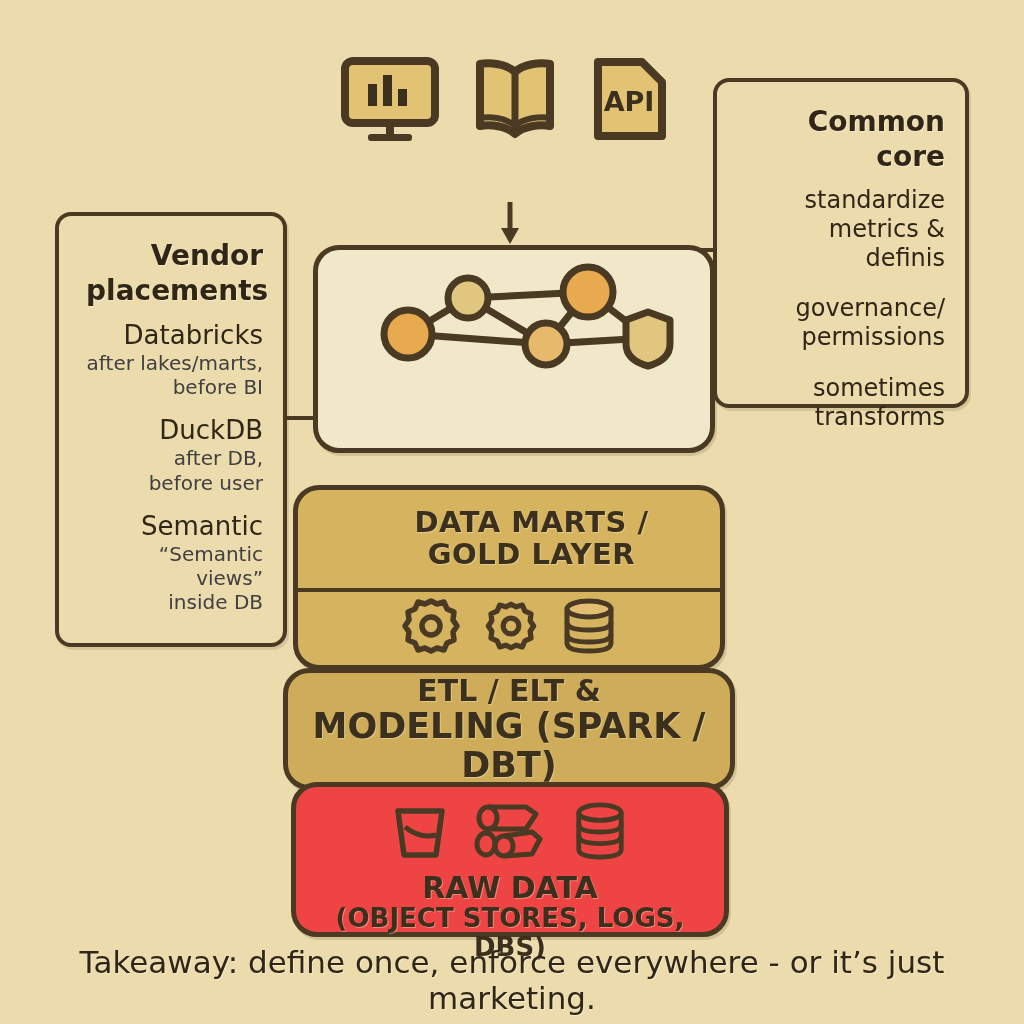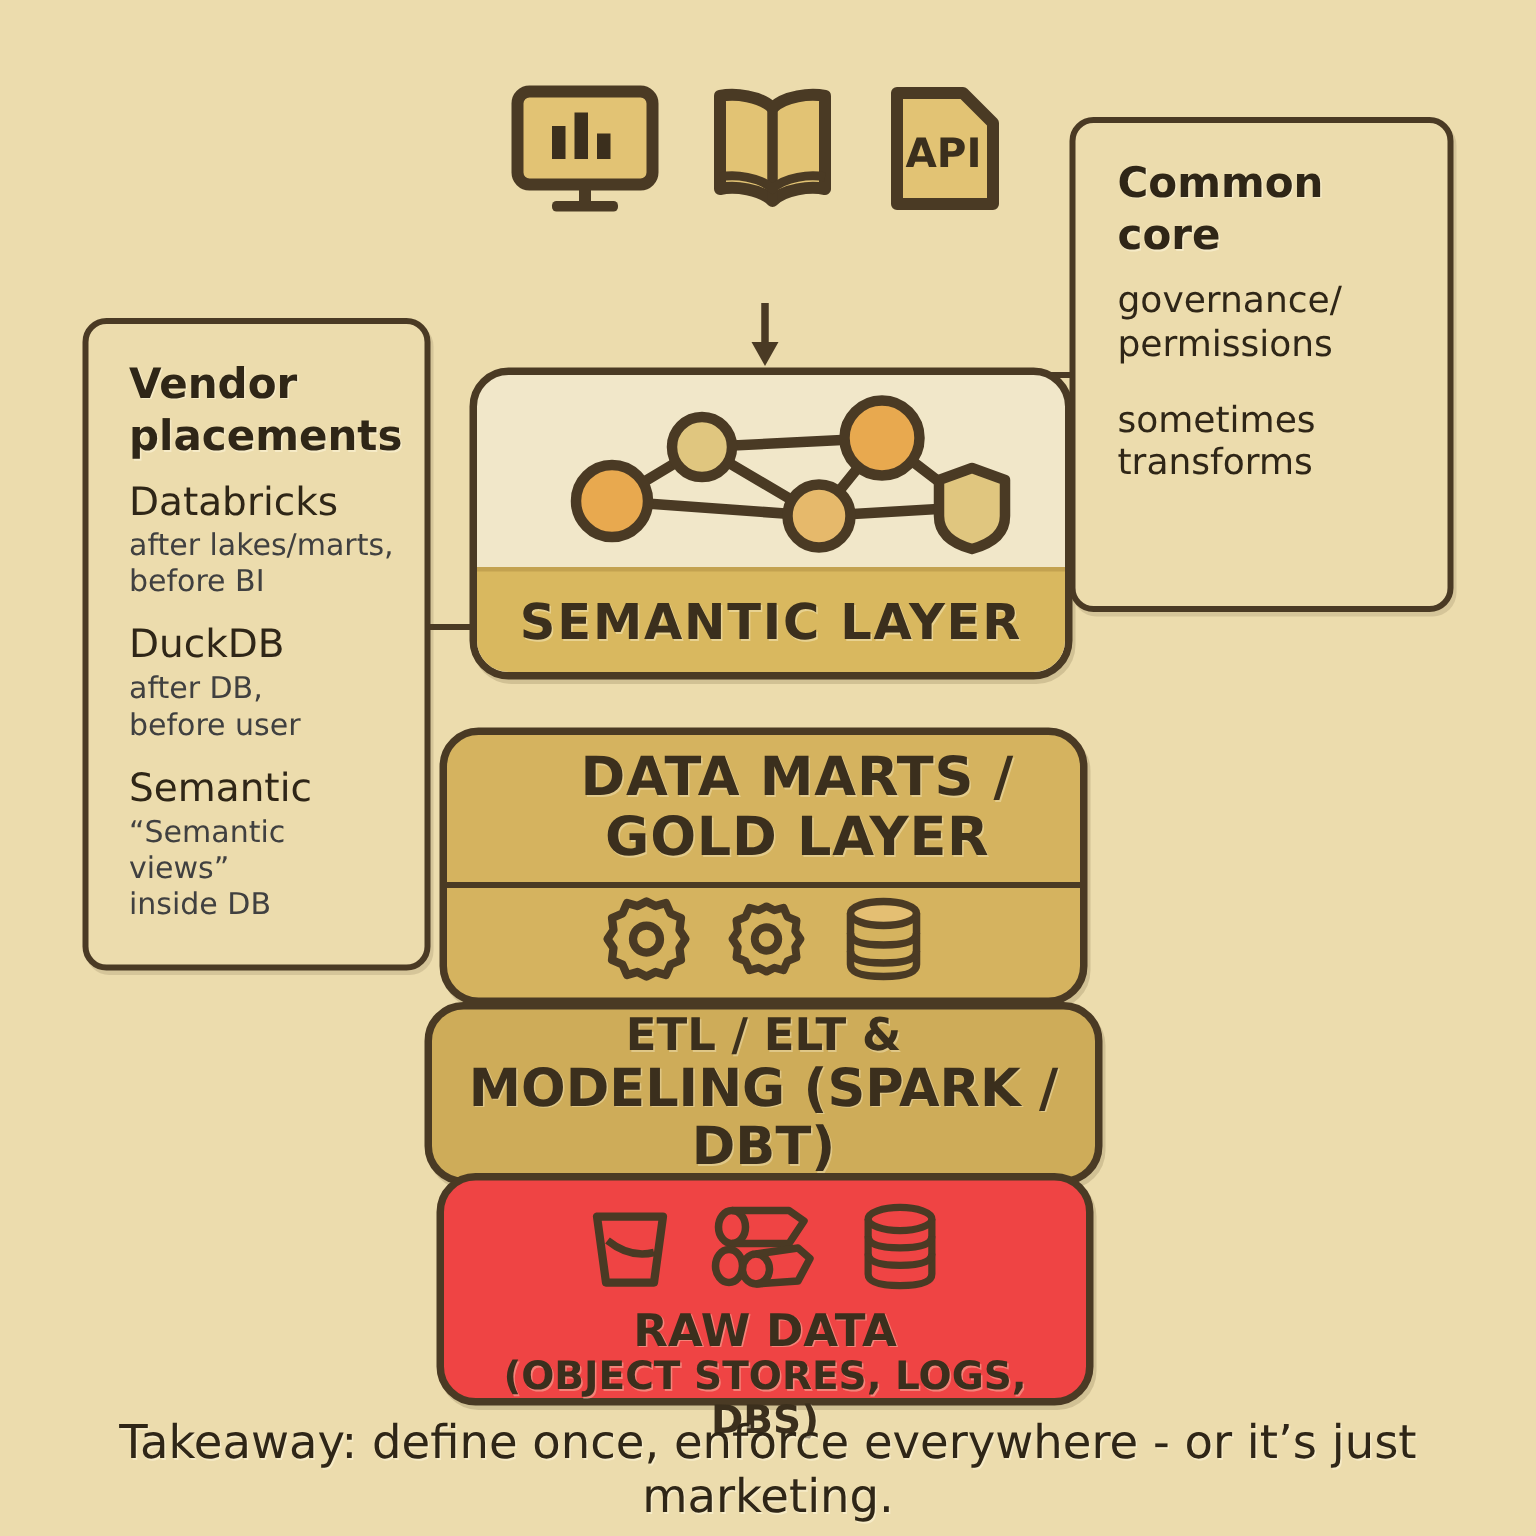--- a/index.html
+++ b/index.html
@@ -104,20 +104,21 @@
 
   
   .callout {
     position: absolute;
     border: 4px solid #4a3a24;
     border-radius: 16px;
     background: #ecdcad;
     box-shadow: 2px 3px 0 rgba(90,70,40,.15);
     padding: 22px 20px 18px 28px;
     box-sizing: border-box;
+    text-align: right;
   }
   .callout-left  { left: 55px;  top: 212px; width: 232px; height: 435px; padding-left: 27px; }
   .callout-right { left: 713px; top: 78px;  width: 256px; height: 330px; }
 
   .callout-title {
     font-size: 28px;
     font-weight: 700;
     line-height: 1.25;
     color: #2f2617;
     margin-bottom: 12px;
@@ -163,21 +164,21 @@
     border-radius: 26px;
     background: #d5b35f;
   }
   .marts-head {
     position: absolute;
     left: 0; top: 0; right: 0; height: 98px;
     display: flex; align-items: center; justify-content: center;
     border-bottom: 4px solid #4a3a24;
     border-radius: 21px 21px 0 0;
   }
-  .marts-head .layer-title { font-size: 36px; letter-spacing: .5px; margin-left: 45px; }
+  .marts-head .layer-title { font-size: 29px; letter-spacing: .5px; margin-left: 45px; }
   .marts-icons {
     position: absolute;
     left: 0; right: 0; top: 100px; bottom: 0;
     display: flex; align-items: center; justify-content: center; gap: 22px;
   }
 
   .layer-etl {
     left: 283px; top: 668px; width: 452px; height: 122px;
     border-radius: 26px;
     background: #ceac59;
@@ -276,23 +277,20 @@
         <line x1="228" y1="94" x2="270" y2="42"></line>
         <line x1="228" y1="94" x2="330" y2="88"></line>
         <line x1="270" y1="42" x2="330" y2="88"></line>
       </g>
       <circle cx="90" cy="84" r="24" fill="#e8a94f" stroke="#4a3a24" stroke-width="7"></circle>
       <circle cx="150" cy="48" r="20" fill="#e0c67f" stroke="#4a3a24" stroke-width="7"></circle>
       <circle cx="270" cy="42" r="25" fill="#e8a94f" stroke="#4a3a24" stroke-width="7"></circle>
       <circle cx="228" cy="94" r="21" fill="#e6b96b" stroke="#4a3a24" stroke-width="7"></circle>
       <path d="M330 62 L352 70 L352 94 Q352 110 330 116 Q308 110 308 94 L308 70 Z" fill="#e0c67f" stroke="#4a3a24" stroke-width="7" stroke-linejoin="round"></path>
     </svg>
-    <div class="semantic-band">
-      <span>SEMANTIC LAYER</span>
-    </div>
   </div>
 
   <div class="callout callout-left">
     <div class="callout-title">Vendor placements</div>
 
     <div class="callout-group">
       <div class="cg-head">Databricks</div>
       <div class="cg-sub" style="white-space:pre-line">after lakes/marts,
 before BI</div>
     </div>
@@ -306,20 +304,24 @@
     <div class="callout-group">
       <div class="cg-head">Semantic</div>
       <div class="cg-sub" style="white-space:pre-line">“Semantic views”
 inside DB</div>
     </div>
   </div>
 
   <div class="callout callout-right">
     <div class="callout-title">Common core</div>
 
+    <div class="callout-group">
+      <div class="cg-head" style="white-space:pre-line">standardize
+metrics &amp; definis</div>
+    </div>
     <div class="callout-group">
       <div class="cg-head" style="white-space:pre-line">governance/
 permissions</div>
     </div>
     <div class="callout-group">
       <div class="cg-head" style="white-space:pre-line">sometimes
 transforms</div>
     </div>
   </div>
 

